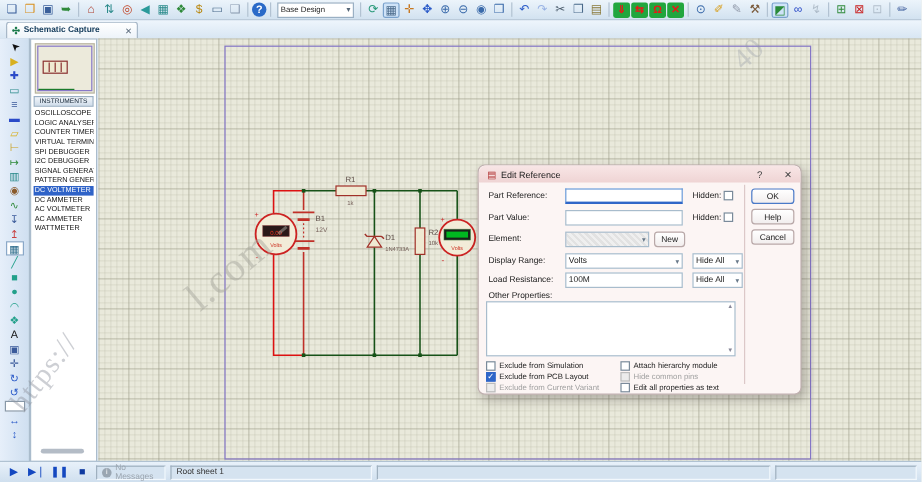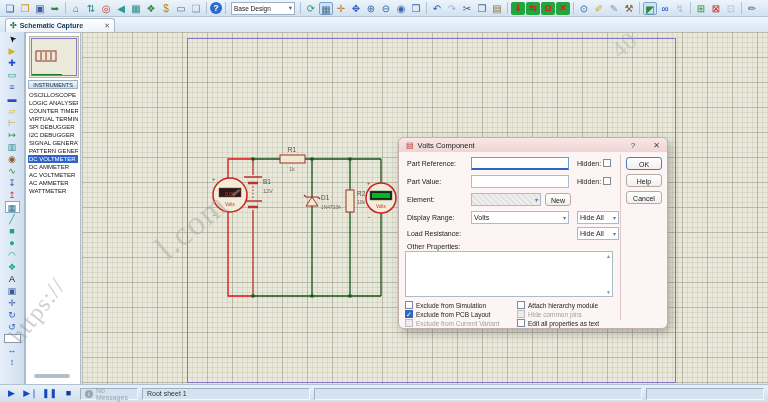--- a/index.html
+++ b/index.html
@@ -303,21 +303,21 @@
     </g>
   </svg>
 
   <div class="wm wm1">https://</div>
   <div class="wm wm2">l.com - </div>
   <div class="wm wm3">40</div>
 
   <div class="dialog">
     <div class="dtitle">
       <span class="dico">▤</span>
-      <span>Volts Component</span>
+      <span>Edit Reference</span>
       <span class="dtbtn q">?</span>
       <span class="dtbtn">✕</span>
     </div>
 
     <span class="dlabel" style="top:22px;">Part Reference:</span>
     <input class="din focused" style="top: 19px;" value="">
     <span class="dlabel" style="left:178px;top:22px;">Hidden:</span>
     <span class="cb" style="position:absolute;left:204px;top:21px;"></span>
 
     <span class="dlabel" style="top:40px;">Part Value:</span>
@@ -336,20 +336,21 @@
     <span class="dcombo" style="top:73px;">
       <span>Volts</span>
       <span class="arr">▾</span>
     </span>
     <span class="dcombo small" style="top:73px;">
       <span>Hide All</span>
       <span class="arr">▾</span>
     </span>
 
     <span class="dlabel" style="top:92px;">Load Resistance:</span>
+    <input class="din" style="top: 89px;" value="100M">
     <span class="dcombo small" style="top:89px;">
       <span>Hide All</span>
       <span class="arr">▾</span>
     </span>
 
     <span class="dlabel" style="top:105px;">Other Properties:</span>
     <div class="dtext">
       <span class="sa" style="top:1px;">▲</span>
       <span class="sa" style="bottom:1px;">▼</span>
     </div>

